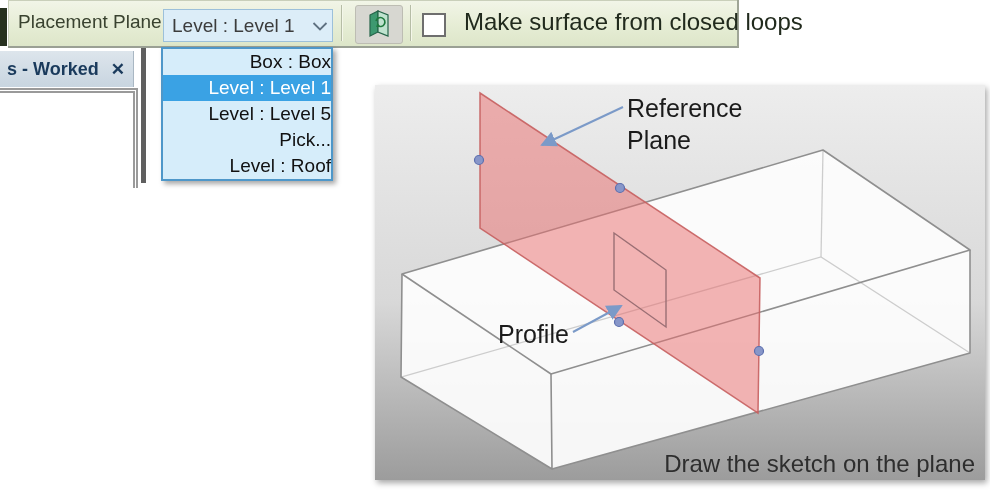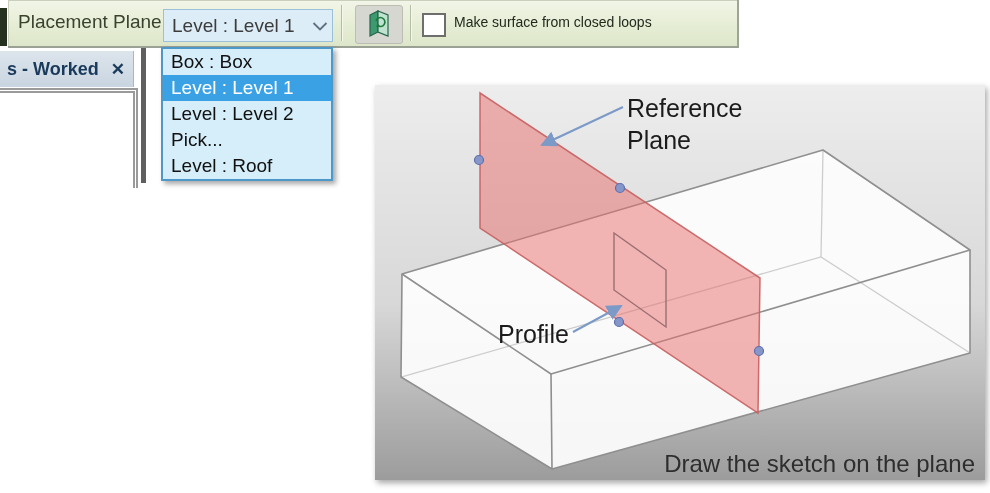--- a/index.html
+++ b/index.html
@@ -38,22 +38,22 @@
   .icon-btn{
     position:absolute;left:347px;top:5px;width:46px;height:37px;
     background:#d7d7d1;border:1px solid #bdbdb3;border-radius:3px;
     display:flex;align-items:center;justify-content:center;cursor:default;
   }
   .checkbox{
     position:absolute;left:414px;top:13px;width:20px;height:20px;
     background:#ffffff;border:2px solid #6e6e6e;
   }
   .cb-label{
-    position:absolute;left:446px;top:0;height:44px;line-height:44px;
-    font-size:14px;color:#212a1d;white-space:nowrap;
+    position:absolute;left:456px;top:0;height:44px;line-height:44px;
+    font-size:24px;color:#212a1d;white-space:nowrap;
   }
   
   .view-tab{
     position:absolute;left:0;top:51px;width:133px;height:36px;
     background:linear-gradient(#dde5ec,#c8d5e0);
     border-right:1px solid #a9b7c3;
     display:flex;align-items:center;
     font-size:18px;font-weight:600;color:#1a3a5c;
   }
   .view-tab .title{padding-left:7px;white-space:nowrap;overflow:hidden;}
@@ -69,21 +69,21 @@
     background:#5f5f5f;
   }
   
   .dropdown{
     position:absolute;left:161px;top:47px;width:168px;
     background:#d6edfa;border:2px solid #4e97c9;
     box-shadow:3px 3px 5px rgba(0,0,0,0.35);
   }
   .dd-item{
     height:26px;line-height:26px;padding-left:8px;
-    font-size:19px;color:#111111;white-space:nowrap;cursor:default;
+    font-size:19px;color:#111111;white-space:nowrap;cursor:default;text-align:right;
   }
   .dd-item.selected{background:#3aa2e4;color:#ffffff;}
   
   .illustration{
     position:absolute;left:375px;top:85px;
     box-shadow:2px 3px 6px rgba(0,0,0,0.35);
   }
   svg text{font-family:"Liberation Sans",sans-serif;}
 </style>
 </head>
@@ -125,21 +125,21 @@
 <div class="view-tab">
   <span class="title">s - Worked</span>
   <span class="close">✕</span>
 </div>
 <div class="canvas-corner"></div>
 <div class="dark-divider"></div>
 
 <div class="dropdown">
   <div class="dd-item">Box : Box</div>
   <div class="dd-item selected">Level : Level 1</div>
-  <div class="dd-item">Level : Level 2</div>
+  <div class="dd-item">Level : Level 5</div>
   <div class="dd-item">Pick...</div>
   <div class="dd-item">Level : Roof</div>
 </div>
 
 <svg class="illustration" width="610" height="395" viewBox="0 0 610 395">
   <defs>
     <linearGradient id="bgGrad" x1="0" y1="0" x2="0" y2="1">
       <stop offset="0" stop-color="#ededed"></stop>
       <stop offset="0.55" stop-color="#d8d8d8"></stop>
       <stop offset="1" stop-color="#9c9c9c"></stop>

